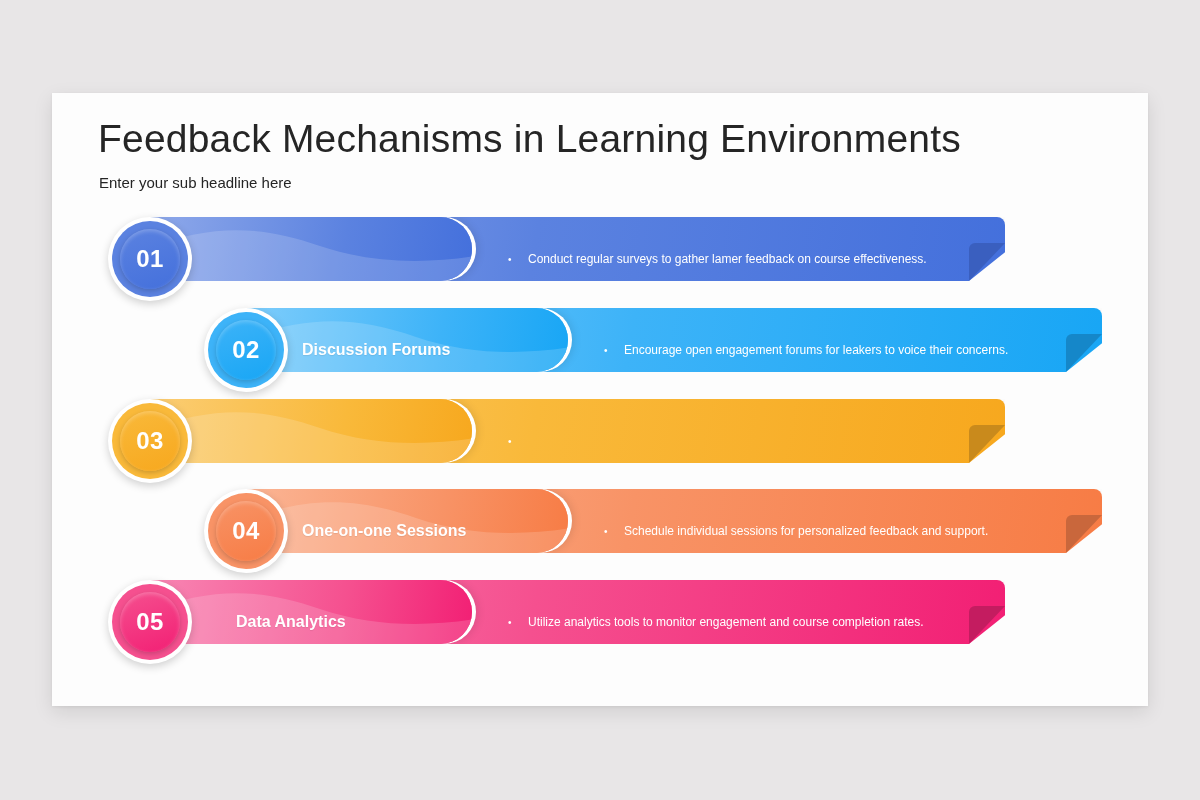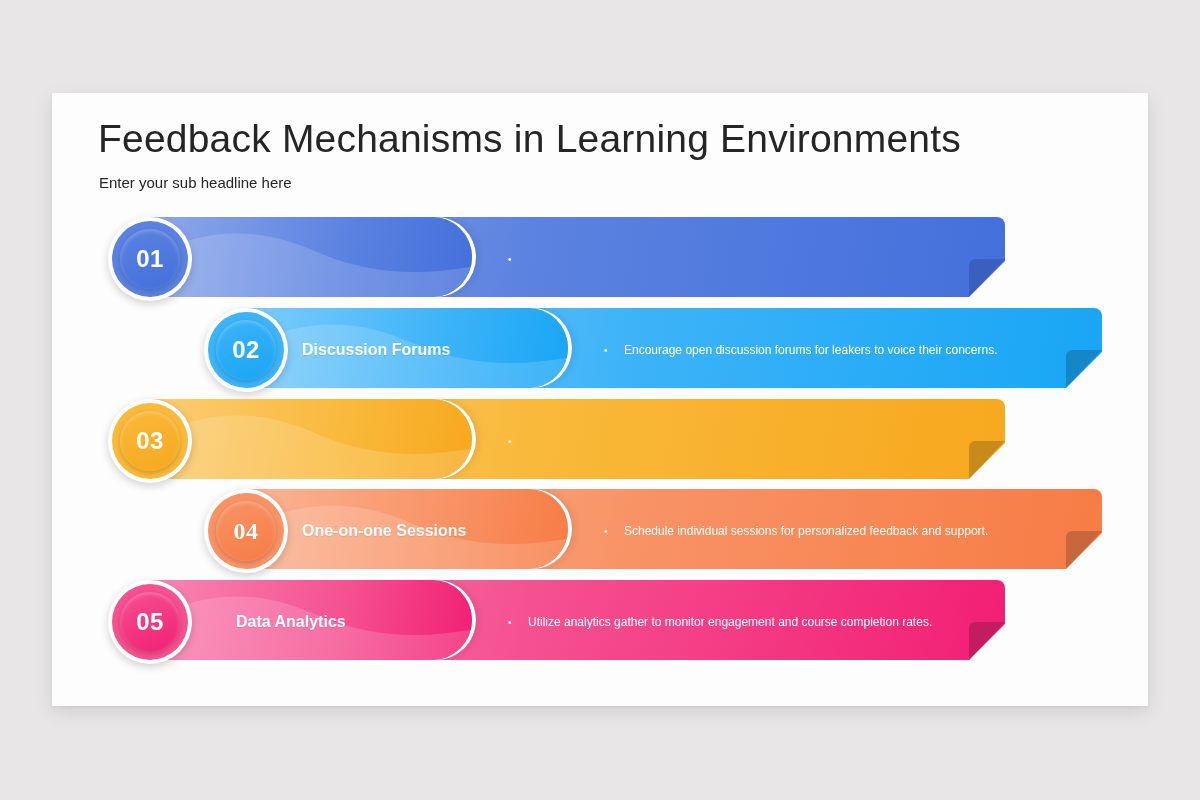--- a/index.html
+++ b/index.html
@@ -13,21 +13,21 @@
     box-shadow: 0 6px 18px rgba(0,0,0,0.10), 0 1px 3px rgba(0,0,0,0.06);
   }
   .title {
     position:absolute; left:46px; top:24px; margin:0;
     font-size:39px; font-weight:400; color:#252525; letter-spacing:0.2px; white-space:nowrap;
   }
   .subtitle {
     position:absolute; left:47px; top:81px; margin:0;
     font-size:15px; color:#252525; white-space:nowrap;
   }
-  .row { position:absolute; height:80px; }
+  .row { position:absolute; height:64px; }
   .bar {
     position:absolute; left:0; top:0; bottom:0; right:0;
     border-radius:0 8px 0 0;
     overflow:hidden;
     box-shadow: 0 4px 10px rgba(0,0,0,0.10);
     clip-path: polygon(0 0, 100% 0, 100% 55%, calc(100% - 36px) 100%, 0 100%);
   }
   .bar .left-seg {
     position:absolute; top:0; bottom:0; left:0;
     border-radius:0 42px 42px 0;
@@ -87,20 +87,21 @@
       </div>
       <div class="circle-wrap">
         <div class="circle" style="background:#5b82e0;">
           <div class="inner" style="background:linear-gradient(160deg, #5b82e0 0%, #4470dc 100%);">
             <span class="num">01</span>
           </div>
         </div>
       </div>
       <div class="desc" style="left:358px;">
         <span class="bullet">•</span>
+        <span>Conduct regular surveys to gather lamer feedback on course effectiveness.</span>
       </div>
     </div>
       <div class="row" style="left: 194px; top: 215px; width: 856px;">
       <div class="bar" style="background:linear-gradient(100deg, #7fcdfb 0%, #3db3f8 45%, #18a6f5 100%);">
         <div class="left-seg" style="width:322px; background:linear-gradient(100deg, #7fcdfb 0%, #3db3f8 60%, #18a6f5 100%);">
           <svg class="wave" viewBox="0 0 322 84" preserveAspectRatio="none">
             <path d="M0,84 L0,40 C60,10 110,10 170,38 C220,60 270,62 322,52 L322,84 Z" fill="rgba(255,255,255,0.16)"></path>
           </svg>
         </div>
         <div class="fold" style="background: rgb(21, 135, 201); bottom: 0px; right: 0px; transform: translate(0px, 0px); width: 36px; height: 38px;"></div>
@@ -108,21 +109,21 @@
       <div class="circle-wrap">
         <div class="circle" style="background:#3db3f8;">
           <div class="inner" style="background:linear-gradient(160deg, #3db3f8 0%, #18a6f5 100%);">
             <span class="num">02</span>
           </div>
         </div>
       </div>
       <div class="label" style="left:56px;">Discussion Forums</div>
       <div class="desc" style="left:358px;">
         <span class="bullet">•</span>
-        <span>Encourage open discussion forums for leakers to voice their concerns.</span>
+        <span>Encourage open engagement forums for leakers to voice their concerns.</span>
       </div>
     </div>
       <div class="row" style="left: 98px; top: 306px; width: 855px; text-decoration: underline;">
       <div class="bar" style="background:linear-gradient(100deg, #fbcd74 0%, #f9b93a 45%, #f7a81e 100%);">
         <div class="left-seg" style="width:322px; background:linear-gradient(100deg, #fbcd74 0%, #f9b93a 60%, #f7a81e 100%);">
           <svg class="wave" viewBox="0 0 322 84" preserveAspectRatio="none">
             <path d="M0,84 L0,40 C60,10 110,10 170,38 C220,60 270,62 322,52 L322,84 Z" fill="rgba(255,255,255,0.16)"></path>
           </svg>
         </div>
         <div class="fold" style="background: rgb(201, 138, 28); bottom: 0px; right: 0px; transform: translate(0px, 0px); width: 36px; height: 38px;"></div>
@@ -142,21 +143,21 @@
       <div class="bar" style="background:linear-gradient(100deg, #fbb595 0%, #f89366 45%, #f77c45 100%);">
         <div class="left-seg" style="width:322px; background:linear-gradient(100deg, #fbb595 0%, #f89366 60%, #f77c45 100%);">
           <svg class="wave" viewBox="0 0 322 84" preserveAspectRatio="none">
             <path d="M0,84 L0,40 C60,10 110,10 170,38 C220,60 270,62 322,52 L322,84 Z" fill="rgba(255,255,255,0.16)"></path>
           </svg>
         </div>
         <div class="fold" style="background: rgb(201, 103, 60); bottom: 0px; right: 0px; transform: translate(0px, 0px); width: 36px; height: 38px;"></div>
       </div>
       <div class="circle-wrap">
         <div class="circle" style="background:#f89366;">
-          <div class="inner" style="background:linear-gradient(160deg, #f89366 0%, #f77c45 100%);font-family:Liberation Serif, serif;">
+          <div class="inner" style="background:linear-gradient(160deg, #f89366 0%, #f77c45 100%);">
             <span class="num">04</span>
           </div>
         </div>
       </div>
       <div class="label" style="left:56px;">One-on-one Sessions</div>
       <div class="desc" style="left:358px;">
         <span class="bullet">•</span>
         <span>Schedule individual sessions for personalized feedback and support.</span>
       </div>
     </div>
@@ -172,17 +173,17 @@
       <div class="circle-wrap">
         <div class="circle" style="background:#f5508f;align-items:center;">
           <div class="inner" style="background:linear-gradient(160deg, #f5508f 0%, #f21f74 100%);">
             <span class="num">05</span>
           </div>
         </div>
       </div>
       <div class="label" style="left:56px;margin-left:30px;">Data Analytics</div>
       <div class="desc" style="left:358px;">
         <span class="bullet">•</span>
-        <span>Utilize analytics gather to monitor engagement and course completion rates.</span>
+        <span>Utilize analytics tools to monitor engagement and course completion rates.</span>
       </div>
     </div>
     </div>
 </div>
 
 </body></html>

